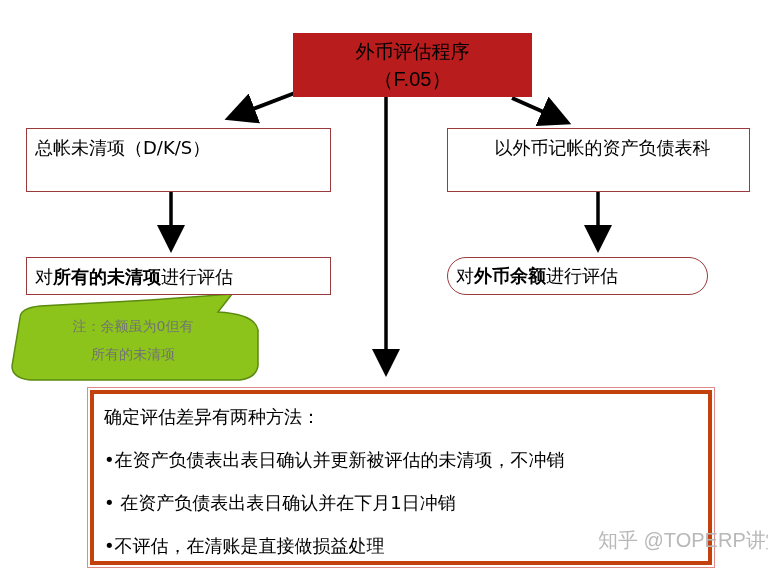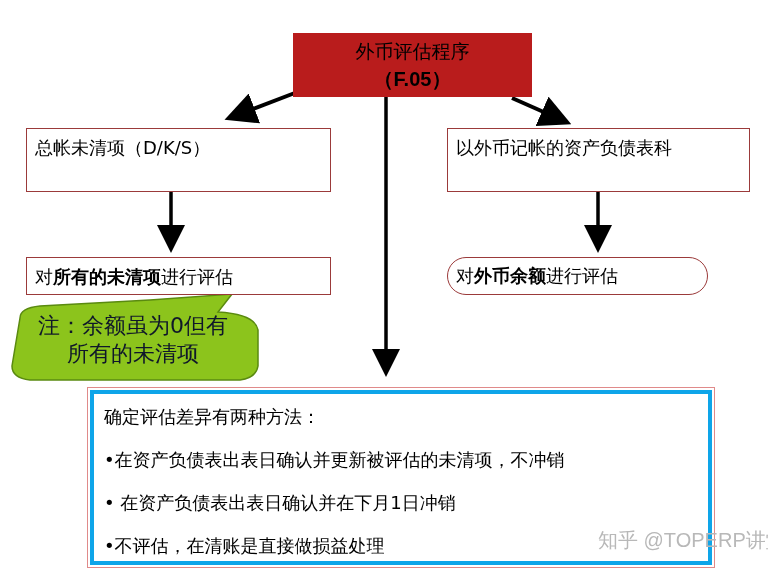--- a/index.html
+++ b/index.html
@@ -1,30 +1,30 @@
 <!DOCTYPE html>
 <html><head>
 <meta charset="utf-8">
 <style>
   html, body { margin: 0; padding: 0; background: #ffffff; }
   body { width: 768px; height: 572px; position: relative; overflow: hidden;
          font-family: "DejaVu Sans", "Liberation Sans", sans-serif; color: #000; }
   .node { position: absolute; box-sizing: border-box; }
   .title-box { left: 293px; top: 33px; width: 239px; height: 64px; background: #b91c1c;
                text-align: center; font-size: 19px; line-height: 28px; padding-top: 4px; }
-  .title-box .code { font-family: "Liberation Sans", sans-serif; font-weight: bold; font-size: 20px; }
+  .title-box .code { font-family: "Liberation Sans", sans-serif; font-weight: normal; font-size: 20px; }
   .box { border: 1px solid #9b3a3a; background: #fff; font-size: 18px; line-height: 26px; padding: 6px 0 0 8px; }
   .left-top { left: 26px; top: 128px; width: 305px; height: 64px; }
-  .right-top { left: 447px; top: 128px; width: 303px; height: 64px; }
+  .right-top { left: 447px; top: 128px; width: 303px; height: 64px; text-align: center; }
   .left-mid { left: 26px; top: 257px; width: 305px; height: 38px; }
   .right-mid { left: 447px; top: 257px; width: 261px; height: 38px; padding-top: 5px; border-radius: 19px; }
   .b { font-weight: bold; }
   .callout-text { position: absolute; left: 8px; top: 312px; width: 250px; text-align: center;
-                  font-size: 22px; line-height: 28px; color: #0f172a; }
-  .bottom-box { left: 90px; top: 390px; width: 622px; height: 175px; border: 4px solid #0ea5e9;
+                  font-size: 14px; line-height: 28px; color: #737373; }
+  .bottom-box { left: 90px; top: 390px; width: 622px; height: 175px; border: 4px solid #c2410c;
                 outline: 1px solid #e08a8a; outline-offset: 2px; background: #fff;
                 padding: 8px 8px 0 10px; font-size: 18px; }
   .bottom-box .line { height: 43px; line-height: 30px; white-space: nowrap; }
   .watermark { position: absolute; left: 598px; top: 527px; font-size: 20px; color: #b8b8b8;
                font-family: "Liberation Sans", sans-serif; white-space: nowrap; }
   svg.arrows { position: absolute; left: 0; top: 0; }
 </style>
 </head>
 <body>
 

